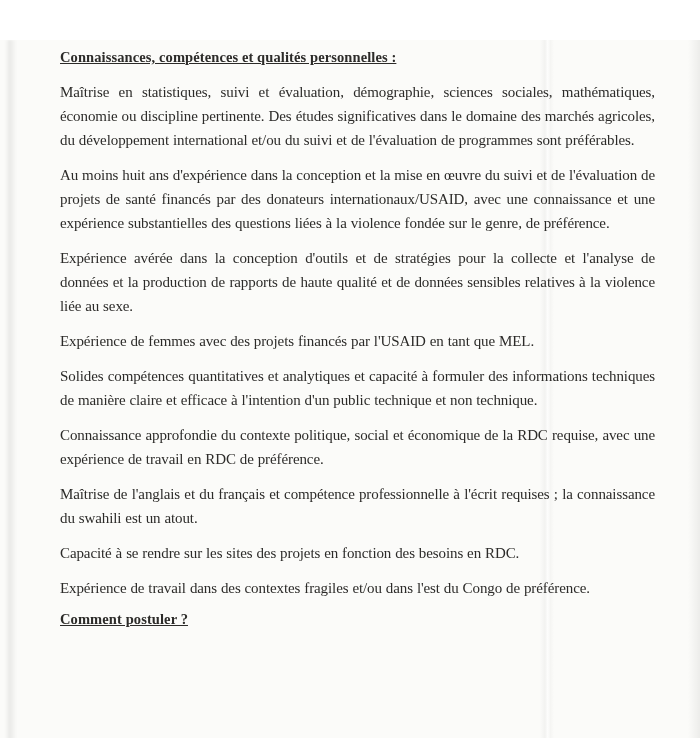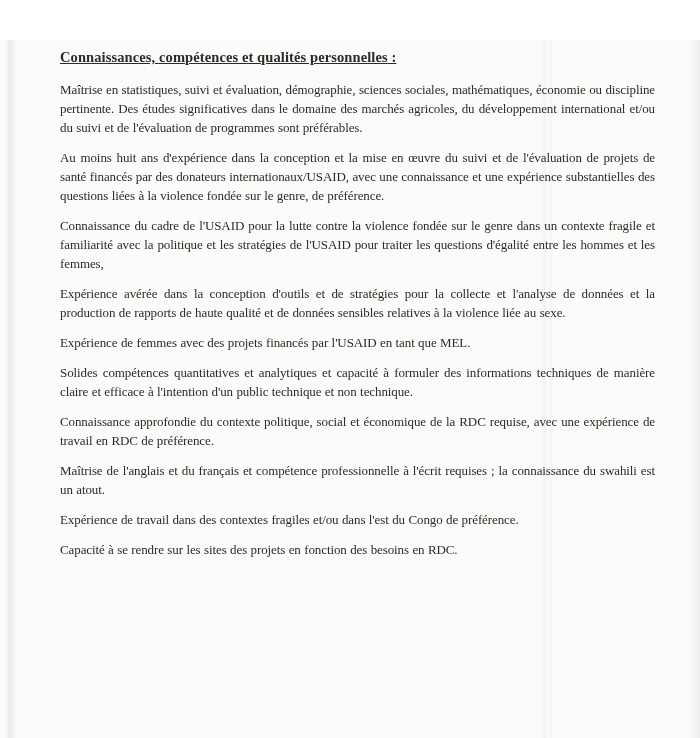--- a/index.html
+++ b/index.html
@@ -59,44 +59,44 @@
     font-size: 14.5px;
     font-weight: bold;
     text-decoration: underline;
     margin: 0 0 14px 0;
     letter-spacing: 0.1px;
   }
   .heading.closing {
     margin: 0;
   }
   .para {
-    font-size: 13px;
-    line-height: 19px;
+    font-size: 15px;
+    line-height: 24px;
     text-align: justify;
     margin: 0 0 11px 0;
     letter-spacing: -0.1px;
     word-spacing: 0.3px;
   }
 </style>
 </head>
 <body>
 
 <div class="page">
   <div class="edge-left"></div>
   <div class="fold-line"></div>
   <div class="edge-right"></div>
 
   <div class="content">
     <h2 class="heading">Connaissances, compétences et qualités personnelles :</h2>
 
     <p class="para">Maîtrise en statistiques, suivi et évaluation, démographie, sciences sociales, mathématiques, économie ou discipline pertinente. Des études significatives dans le domaine des marchés agricoles, du développement international et/ou du suivi et de l'évaluation de programmes sont préférables.</p>
     <p class="para">Au moins huit ans d'expérience dans la conception et la mise en œuvre du suivi et de l'évaluation de projets de santé financés par des donateurs internationaux/USAID, avec une connaissance et une expérience substantielles des questions liées à la violence fondée sur le genre, de préférence.</p>
-    <p class="para">Connaissance du cadre de l'USAID pour la lutte contre la violence fondée sur le genre dans un contexte fragile et familiarité avec la politique et les stratégies de l'USAID pour traiter les questions d'égalité entre les hommes et les femmes,</p>
     <p class="para">Expérience avérée dans la conception d'outils et de stratégies pour la collecte et l'analyse de données et la production de rapports de haute qualité et de données sensibles relatives à la violence liée au sexe.</p>
     <p class="para">Expérience de femmes avec des projets financés par l'USAID en tant que MEL.</p>
     <p class="para">Solides compétences quantitatives et analytiques et capacité à formuler des informations techniques de manière claire et efficace à l'intention d'un public technique et non technique.</p>
     <p class="para">Connaissance approfondie du contexte politique, social et économique de la RDC requise, avec une expérience de travail en RDC de préférence.</p>
     <p class="para">Maîtrise de l'anglais et du français et compétence professionnelle à l'écrit requises ; la connaissance du swahili est un atout.</p>
+    <p class="para">Capacité à se rendre sur les sites des projets en fonction des besoins en RDC.</p>
     <p class="para">Expérience de travail dans des contextes fragiles et/ou dans l'est du Congo de préférence.</p>
-    <p class="para">Capacité à se rendre sur les sites des projets en fonction des besoins en RDC.</p>
 
+    <h2 class="heading closing">Comment postuler ?</h2>
   </div>
 </div>
 
 </body></html>

